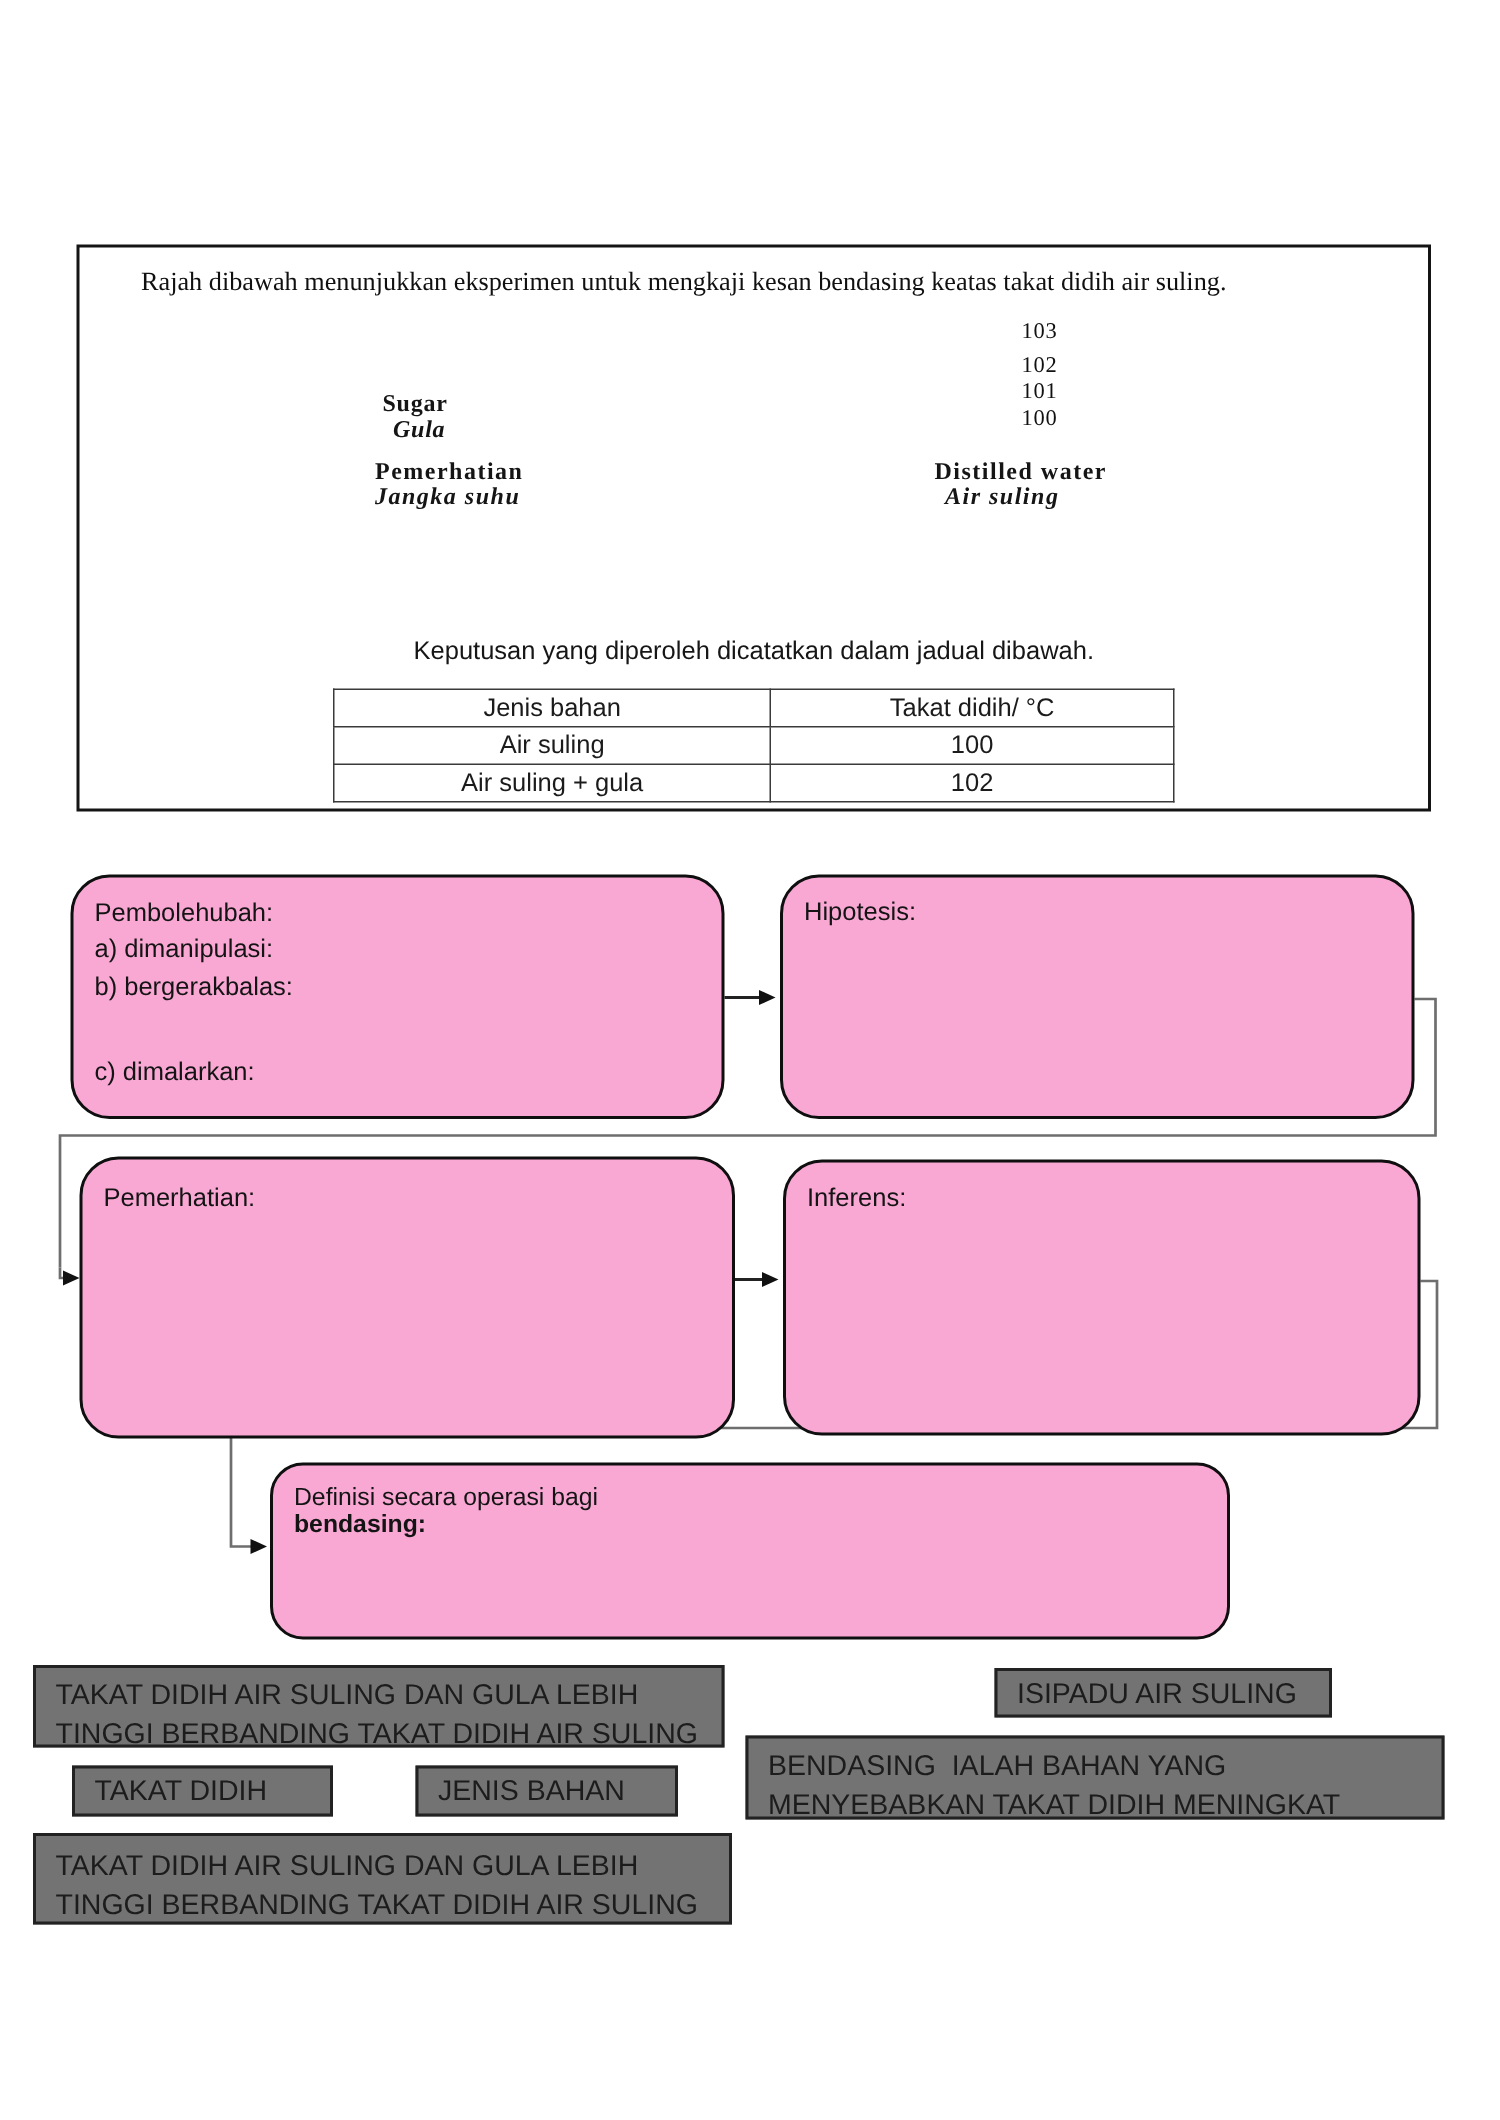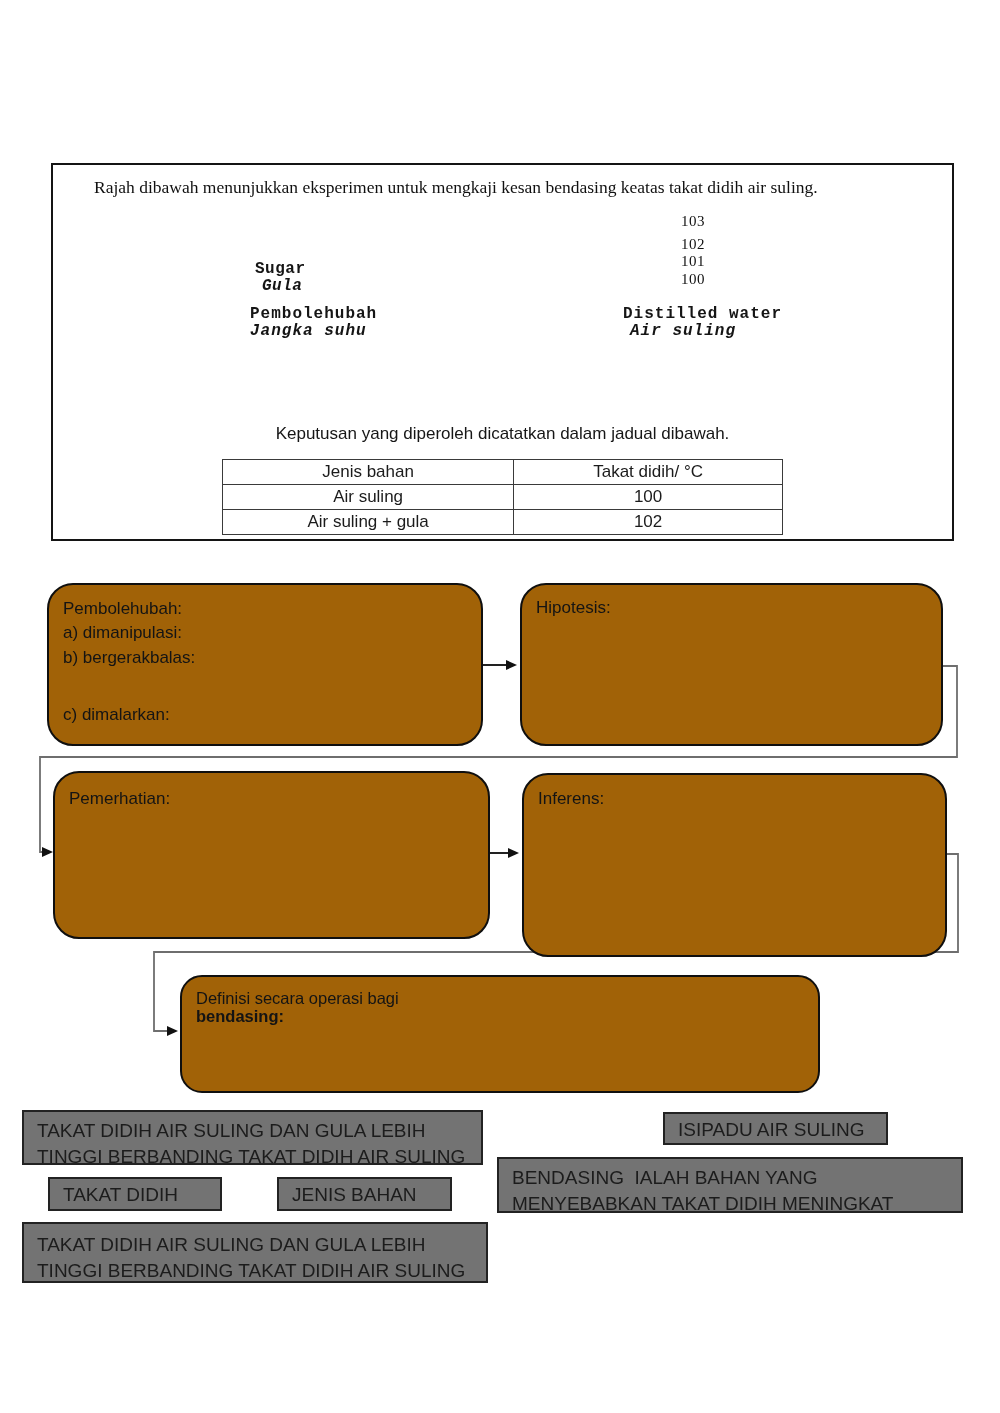--- a/index.html
+++ b/index.html
@@ -4,44 +4,44 @@
 <style>
   html,body{margin:0;padding:0;background:#fff;}
   .page{position:relative;width:1000px;height:1413px;background:#ffffff;overflow:hidden;
         font-family:"Liberation Sans",sans-serif;color:#1a1a1a;}
   .abs{position:absolute;}
   svg.art{position:absolute;left:0;top:0;z-index:1;pointer-events:none;}
   .z2{z-index:2;}
   .z3{z-index:3;}
   .exp-box{left:51px;top:163px;width:903px;height:378px;border:2.5px solid #141414;box-sizing:border-box;background:#fff;}
   .title{left:94px;top:176px;width:822px;font-family:"Liberation Serif",serif;font-size:17.5px;line-height:22px;color:#101010;}
-  .dlabel{font-family:Liberation Mono, monospace;font-weight:bold;font-size:16px;line-height:17px;color:#151515;letter-spacing:1px;}
+  .dlabel{font-family:Liberation Serif, serif;font-weight:bold;font-size:16px;line-height:17px;color:#151515;letter-spacing:1px;}
   .dlabel.it{font-style:italic;}
   .scale-num{font-family:"Liberation Serif",serif;font-size:15px;line-height:15px;color:#111;letter-spacing:.5px;}
   .caption{left:180px;top:424px;width:645px;text-align:center;font-size:17px;color:#161616;}
   table.results{position:absolute;left:222px;top:459px;width:561px;border-collapse:collapse;z-index:2;background:#fff;}
   table.results td{border:1.2px solid #3a3a3a;height:24px;text-align:center;font-size:17px;color:#1b1b1b;padding:0;}
-  .rbox{border:2.5px solid #0f0f0f;border-radius:26px;background:#a16207;box-sizing:border-box;}
+  .rbox{border:2.5px solid #0f0f0f;border-radius:26px;background:#f9a8d4;box-sizing:border-box;}
   .rbox .lbl{position:absolute;font-size:17px;color:#141414;}
   .defline{position:absolute;font-size:16.5px;color:#141414;line-height:19px;}
   .ans{border:2px solid #222;background:#737373;box-sizing:border-box;font-size:19px;line-height:26px;color:#1c1c1c;
        display:block;padding:6px 8px 0 13px;white-space:pre-wrap;}
   .ans.small{padding-top:3px;}
 </style>
 </head>
 <body>
 
 <div class="page">
 
   <div class="abs exp-box z2"></div>
   <div class="abs title z3">Rajah dibawah menunjukkan eksperimen untuk mengkaji kesan bendasing keatas takat didih air suling.</div>
 
   <div class="abs dlabel z3" style="left:255px;top:261px;letter-spacing:.5px;">Sugar</div>
   <div class="abs dlabel it z3" style="left:262px;top:278px;letter-spacing:.5px;">Gula</div>
-  <div class="abs dlabel z3" style="left:250px;top:306px;">Pembolehubah</div>
+  <div class="abs dlabel z3" style="left:250px;top:306px;">Pemerhatian</div>
   <div class="abs dlabel it z3" style="left:250px;top:323px;">Jangka suhu</div>
   <div class="abs dlabel z3" style="left:623px;top:306px;">Distilled water</div>
   <div class="abs dlabel it z3" style="left:630px;top:323px;">Air suling</div>
 
   <span class="abs scale-num z3" style="left:681px;top:214px;">103</span>
   <span class="abs scale-num z3" style="left:681px;top:237px;">102</span>
   <span class="abs scale-num z3" style="left:681px;top:254px;">101</span>
   <span class="abs scale-num z3" style="left:681px;top:272px;">100</span>
 
   <div class="abs caption z3">Keputusan yang diperoleh dicatatkan dalam jadual dibawah.</div>
@@ -148,21 +148,21 @@
     <span class="lbl" style="left:14px;top:14px;">Pembolehubah:</span>
     <span class="lbl" style="left:14px;top:38px;">a) dimanipulasi:</span>
     <span class="lbl" style="left:14px;top:63px;">b) bergerakbalas:</span>
     <span class="lbl" style="left:14px;top:120px;">c) dimalarkan:</span>
   </div>
 
   <div class="abs rbox z2" style="left:520px;top:583px;width:423px;height:163px;text-align:right;">
     <span class="lbl" style="left:14px;top:13px;">Hipotesis:</span>
   </div>
 
-  <div class="abs rbox z2" style="left:53px;top:771px;width:437px;height:168px;">
+  <div class="abs rbox z2" style="left:53px;top:771px;width:437px;height:188px;">
     <span class="lbl" style="left:14px;top:16px;">Pemerhatian:</span>
   </div>
 
   <div class="abs rbox z2" style="left:522px;top:773px;width:425px;height:184px;">
     <span class="lbl" style="left:14px;top:14px;">Inferens:</span>
   </div>
 
   <div class="abs rbox z2" style="left:180px;top:975px;width:640px;height:118px;border-radius:22px;">
     <span class="defline" style="left:14px;top:12px;">Definisi secara operasi bagi</span>
     <span class="defline" style="left:14px;top:30px;font-weight:bold;">bendasing:</span>

